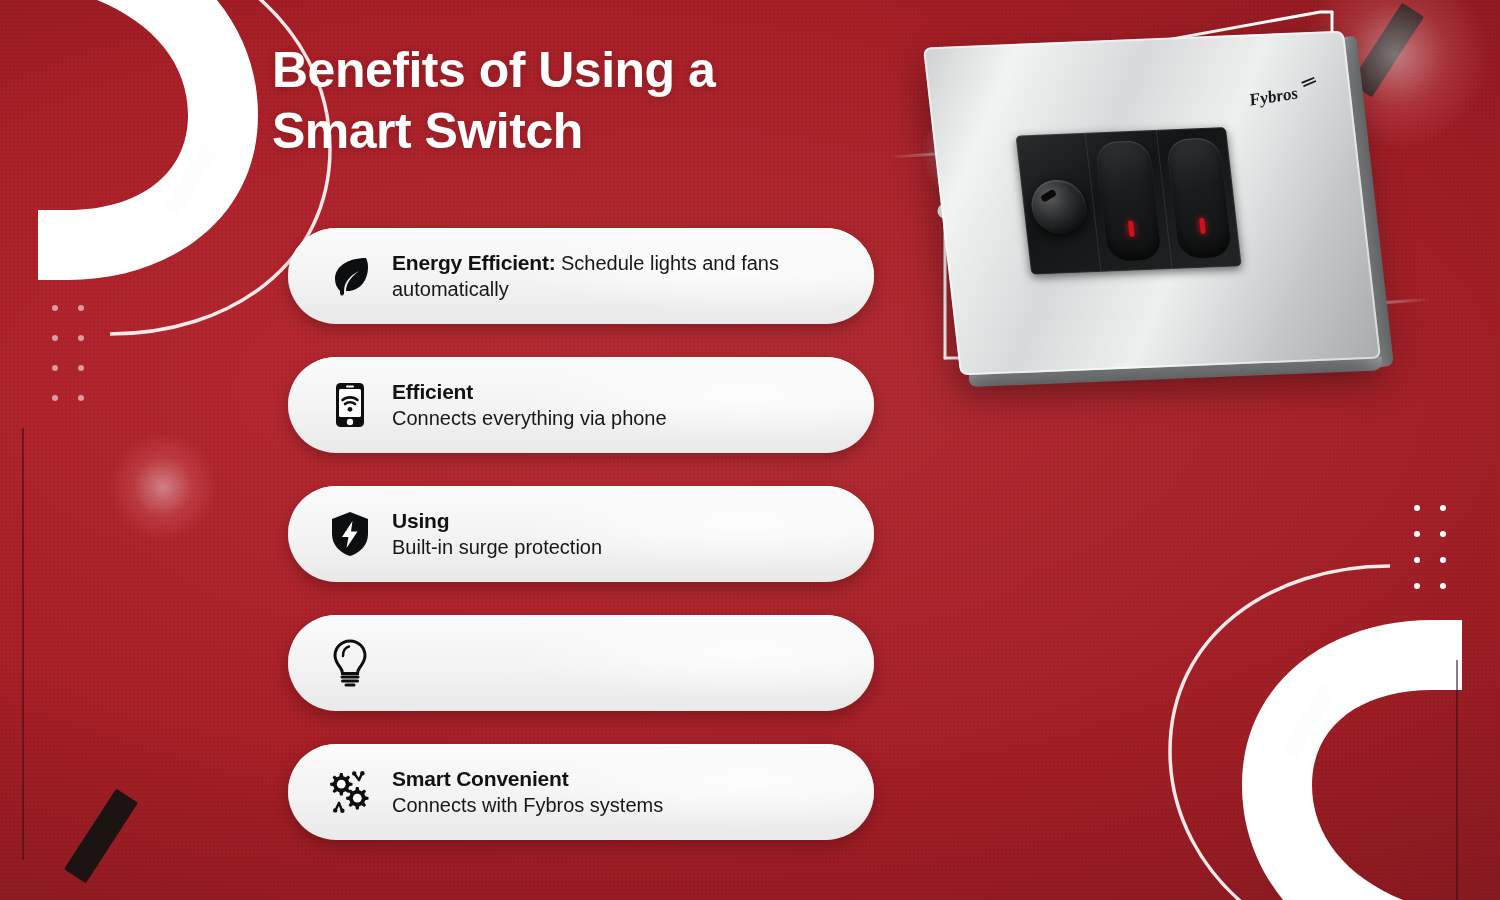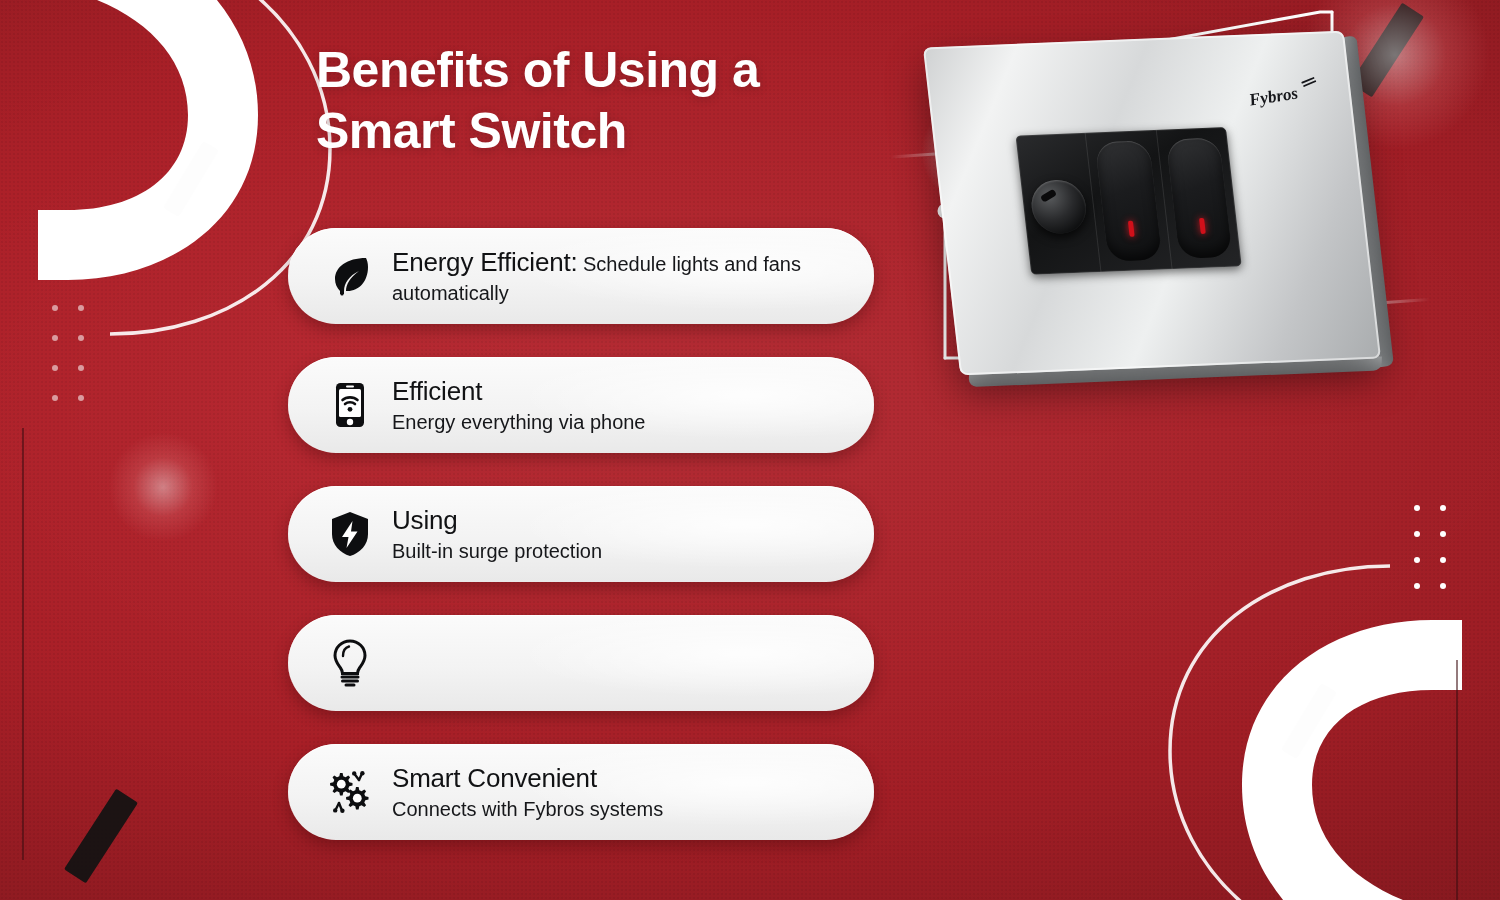--- a/index.html
+++ b/index.html
@@ -82,21 +82,20 @@
 
   .title {
     position:absolute; left:272px; top:40px;
     width:600px;
     color:#ffffff;
     font-size:50px;
     font-weight:700;
     line-height:1.22;
     letter-spacing:-.5px;
     text-shadow:0 2px 10px rgba(0,0,0,.18);
-    margin-left:44px;
   }
 
   .cards { position:absolute; left:288px; top:228px; width:586px; }
 
   .card {
     position:relative;
     display:flex;
     align-items:center;
     width:586px;
     min-height:93px;
@@ -121,22 +120,22 @@
     position:relative; z-index:2;
   }
   .card-icon svg { display:block; }
 
   .card-text {
     position:relative; z-index:2;
     padding-left:6px;
     color:#111214;
   }
   .card-title {
-    font-size:26px;
-    font-weight:400;
+    font-size:21px;
+    font-weight:700;
     letter-spacing:-.2px;
     line-height:1.28;
   }
   .card-desc {
     font-size:20px;
     font-weight:400;
     line-height:1.30;
     color:#16171a;
   }
   
@@ -341,21 +340,21 @@
           <rect x="11" y="8" width="22" height="28" rx="1.5" fill="#ffffff"></rect>
           <rect x="18" y="4.5" width="8" height="2" rx="1" fill="#ffffff"></rect>
           <circle cx="22" cy="41" r="3.2" fill="#ffffff"></circle>
           <path d="M14.5 19 C18.5 15.5 25.5 15.5 29.5 19" stroke="#0d0e10" stroke-width="2.6" fill="none" stroke-linecap="round"></path>
           <path d="M17 23 C19.8 20.6 24.2 20.6 27 23" stroke="#0d0e10" stroke-width="2.6" fill="none" stroke-linecap="round"></path>
           <circle cx="22" cy="28.3" r="2.4" fill="#0d0e10"></circle>
         </svg>
       </div>
       <div class="card-text">
         <div class="card-title">Efficient</div>
-        <div class="card-desc">Energy everything via phone</div>
+        <div class="card-desc">Connects everything via phone</div>
       </div>
     </div>
 
     <div class="card">
       <div class="card-icon">
         <svg width="44" height="48" viewBox="0 0 44 48">
           <path d="M22 2 L40 9 L40 24 C40 35 32 43 22 46 C12 43 4 35 4 24 L4 9 Z" fill="#0d0e10"></path>
           <path d="M24.5 11 L14 27 L20.5 27 L18.5 38 L29.5 21.5 L23 21.5 Z" fill="#ffffff"></path>
         </svg>
       </div>

